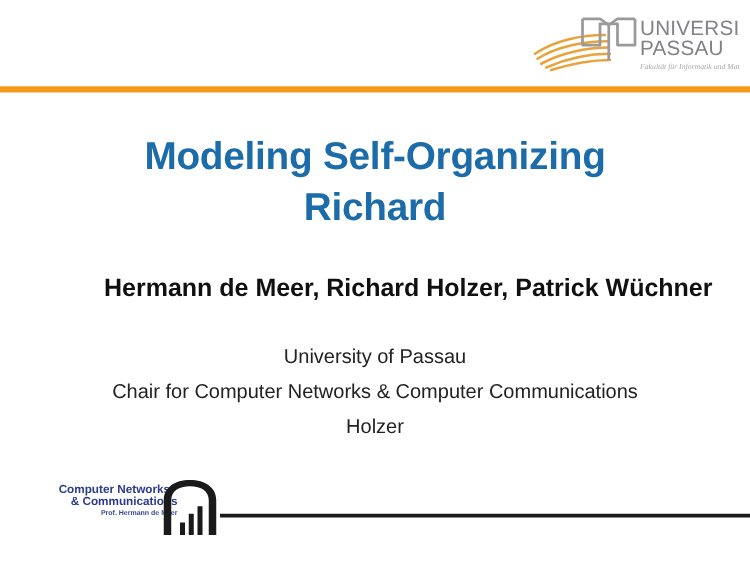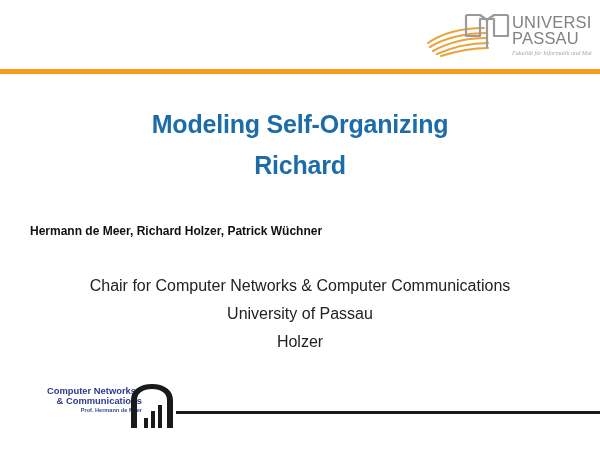--- a/index.html
+++ b/index.html
@@ -43,35 +43,35 @@
   }
 
   
   .title {
     position: absolute;
     left: 40px;
     top: 104px;
     width: 520px;
     text-align: center;
     color: #1B6CA8;
-    font-size: 25px;
+    font-size: 31px;
     font-weight: bold;
     line-height: 41px;
     letter-spacing: -0.2px;
   }
 
   
   .authors {
     position: absolute;
     left: 30px;
     top: 220px;
     width: 540px;
-    text-align: left;
+    text-align: right;
     color: #101010;
-    font-size: 12px;
+    font-size: 20px;
     font-weight: bold;
     line-height: 22px;
   }
 
   
   .affiliation {
     position: absolute;
     left: 30px;
     top: 272px;
     width: 540px;
@@ -139,22 +139,22 @@
   <div class="orange-bar"></div>
 
   <div class="title">
     <div>Modeling Self-Organizing</div>
     <div>Richard</div>
   </div>
 
   <div class="authors">Hermann de Meer, Richard Holzer, Patrick Wüchner</div>
 
   <div class="affiliation">
+    <div>University of Passau</div>
     <div>Chair for Computer Networks &amp; Computer Communications</div>
-    <div>University of Passau</div>
     <div>Holzer</div>
   </div>
 
   <div class="footer-rule"></div>
 
   <div class="footer-logo">
     <svg viewBox="0 0 180 50" xmlns="http://www.w3.org/2000/svg">
       <text x="118" y="14" text-anchor="end" font-family="'Liberation Sans', sans-serif" font-size="9.4" font-weight="bold" fill="#2B3A8C">Computer Networks</text>
       <text x="124" y="24" text-anchor="end" font-family="'Liberation Sans', sans-serif" font-size="9.4" font-weight="bold" fill="#2B3A8C">&amp; Communications</text>
       <text x="124" y="32" text-anchor="end" font-family="'Liberation Sans', sans-serif" font-size="5.6" font-weight="bold" fill="#3B4A96">Prof. Hermann de Meer</text>

